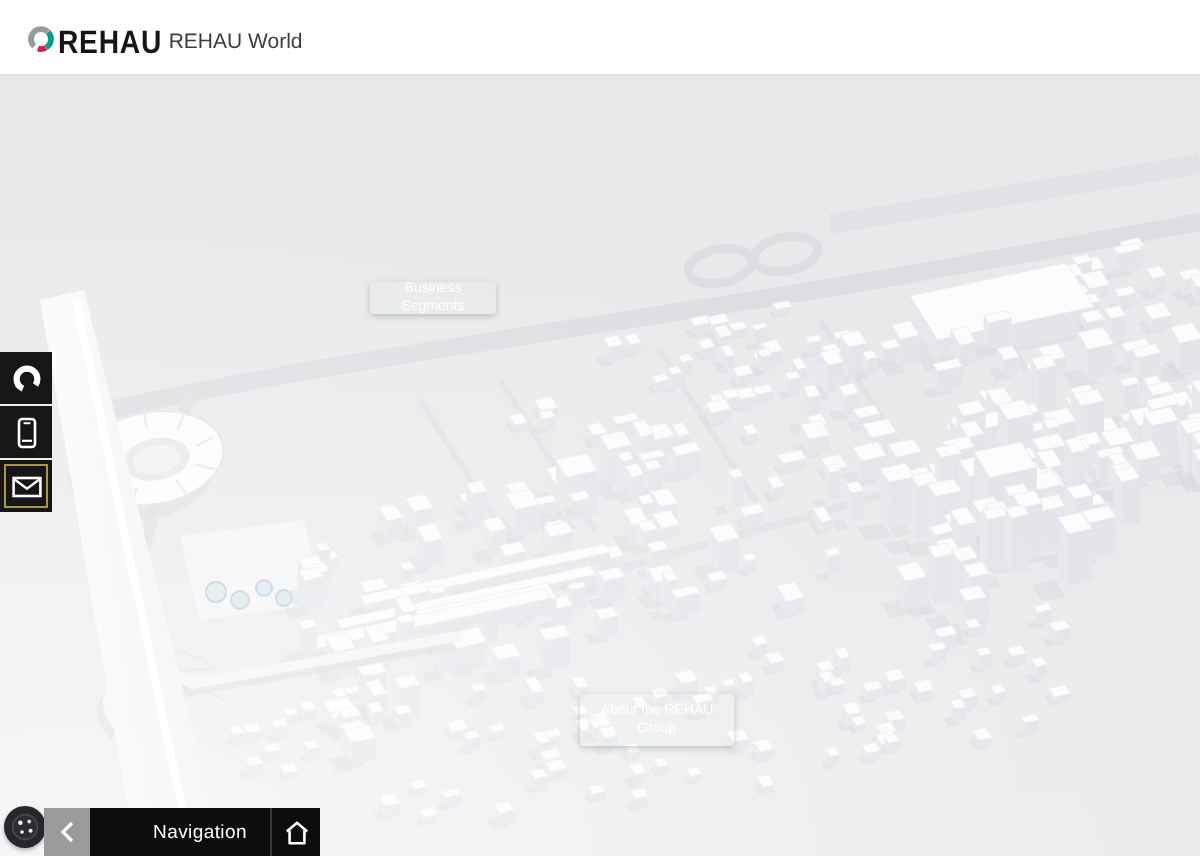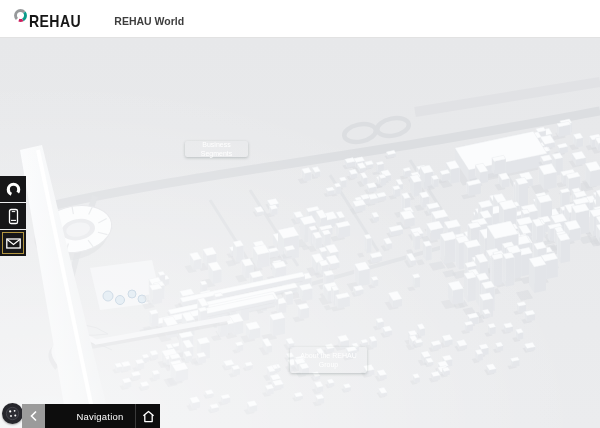--- a/index.html
+++ b/index.html
@@ -6,27 +6,27 @@
   body{
     width:600px;height:428px;position:relative;overflow:hidden;
     font-family:"Liberation Sans", sans-serif;
     background:#eaebed;
   }
   
   .header{
     position:absolute;top:0;left:0;width:600px;height:37px;background:#ffffff;
     border-bottom:1px solid #e2e2e2;z-index:5;display:flex;align-items:center;
   }
-  .logo{display:flex;align-items:flex-start;margin-left:13px;cursor:pointer;}
+  .logo{display:flex;align-items:center;margin-left:13px;cursor:pointer;}
   .logo-mark{width:15px;height:15px;margin-top:1px;}
   .logo-word{
     font-size:15px;font-weight:800;color:#161616;letter-spacing:.4px;
     transform:scaleX(.94) scaleY(1.08);transform-origin:left center;margin-left:1px;margin-top:6px;
   }
-  .app-title{font-size:10.5px;font-weight:700;color:#3d3d3d;margin-left:30px;margin-top:4px;}
+  .app-title{font-size:10.5px;font-weight:400;color:#3d3d3d;margin-top:4px;}
   
   #city{position:absolute;top:0;left:0;z-index:0;}
   
   .hotspot{
     position:absolute;z-index:3;color:#ffffff;text-align:center;
     border-radius:2px;cursor:pointer;box-shadow:0 1px 3px rgba(40,60,55,.25);
     display:flex;align-items:center;justify-content:center;
     font-size:7px;line-height:1.35;padding:0 4px;box-sizing:border-box;
   }
   #hs-business{left:185px;top:141px;width:63px;height:16px;}

